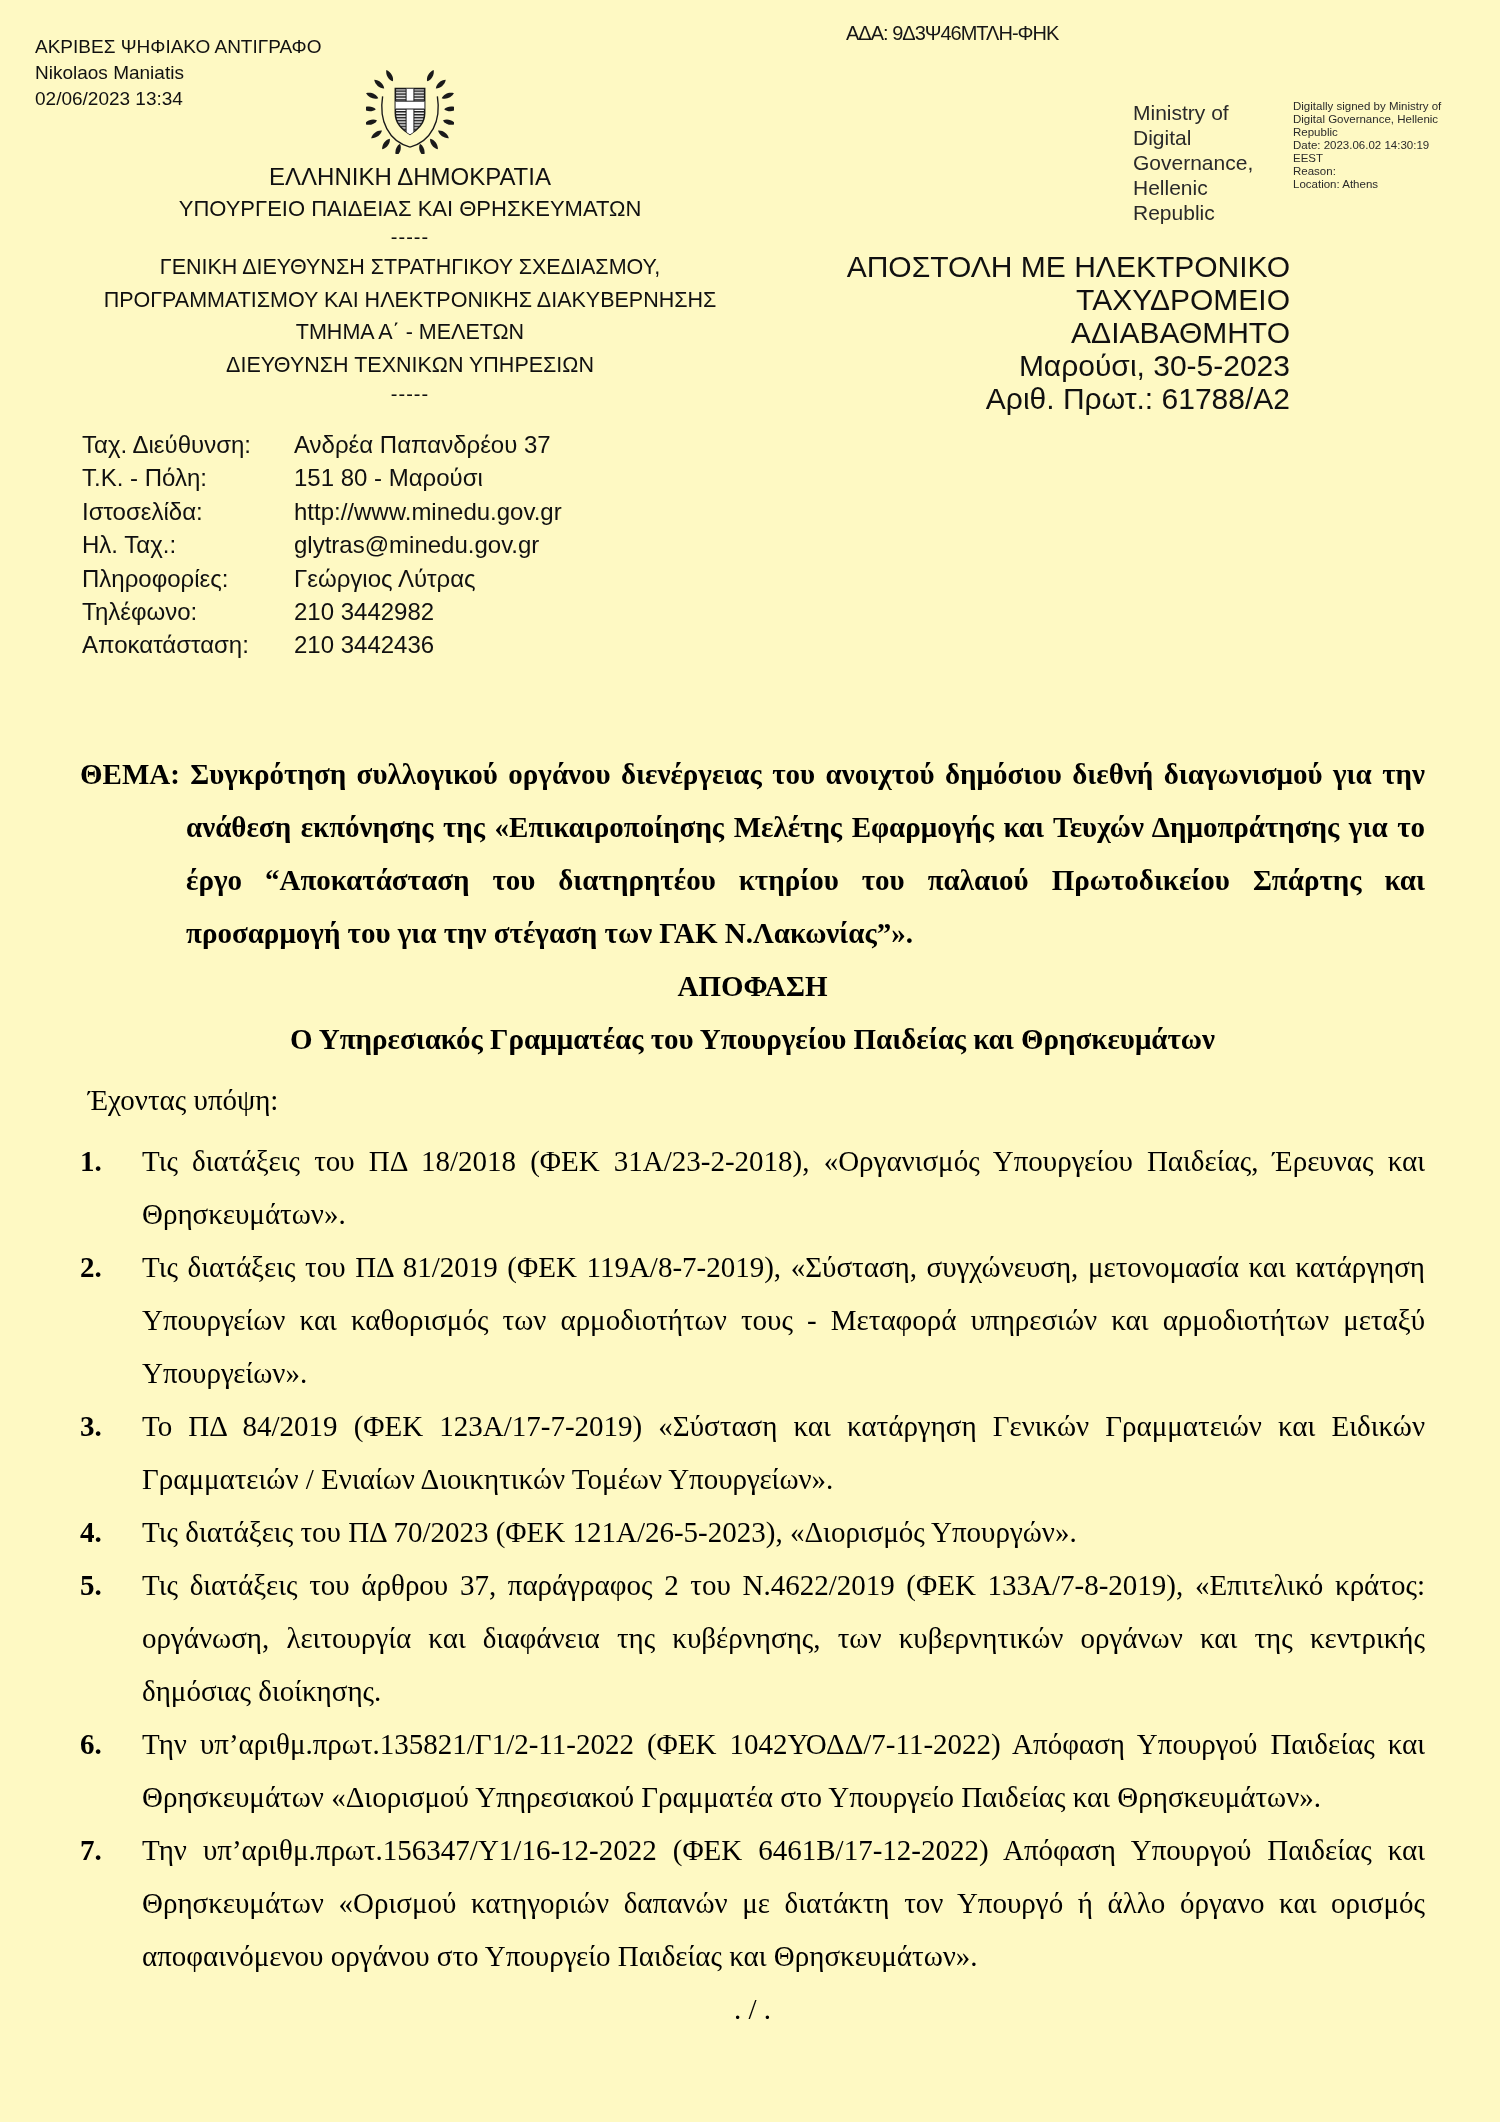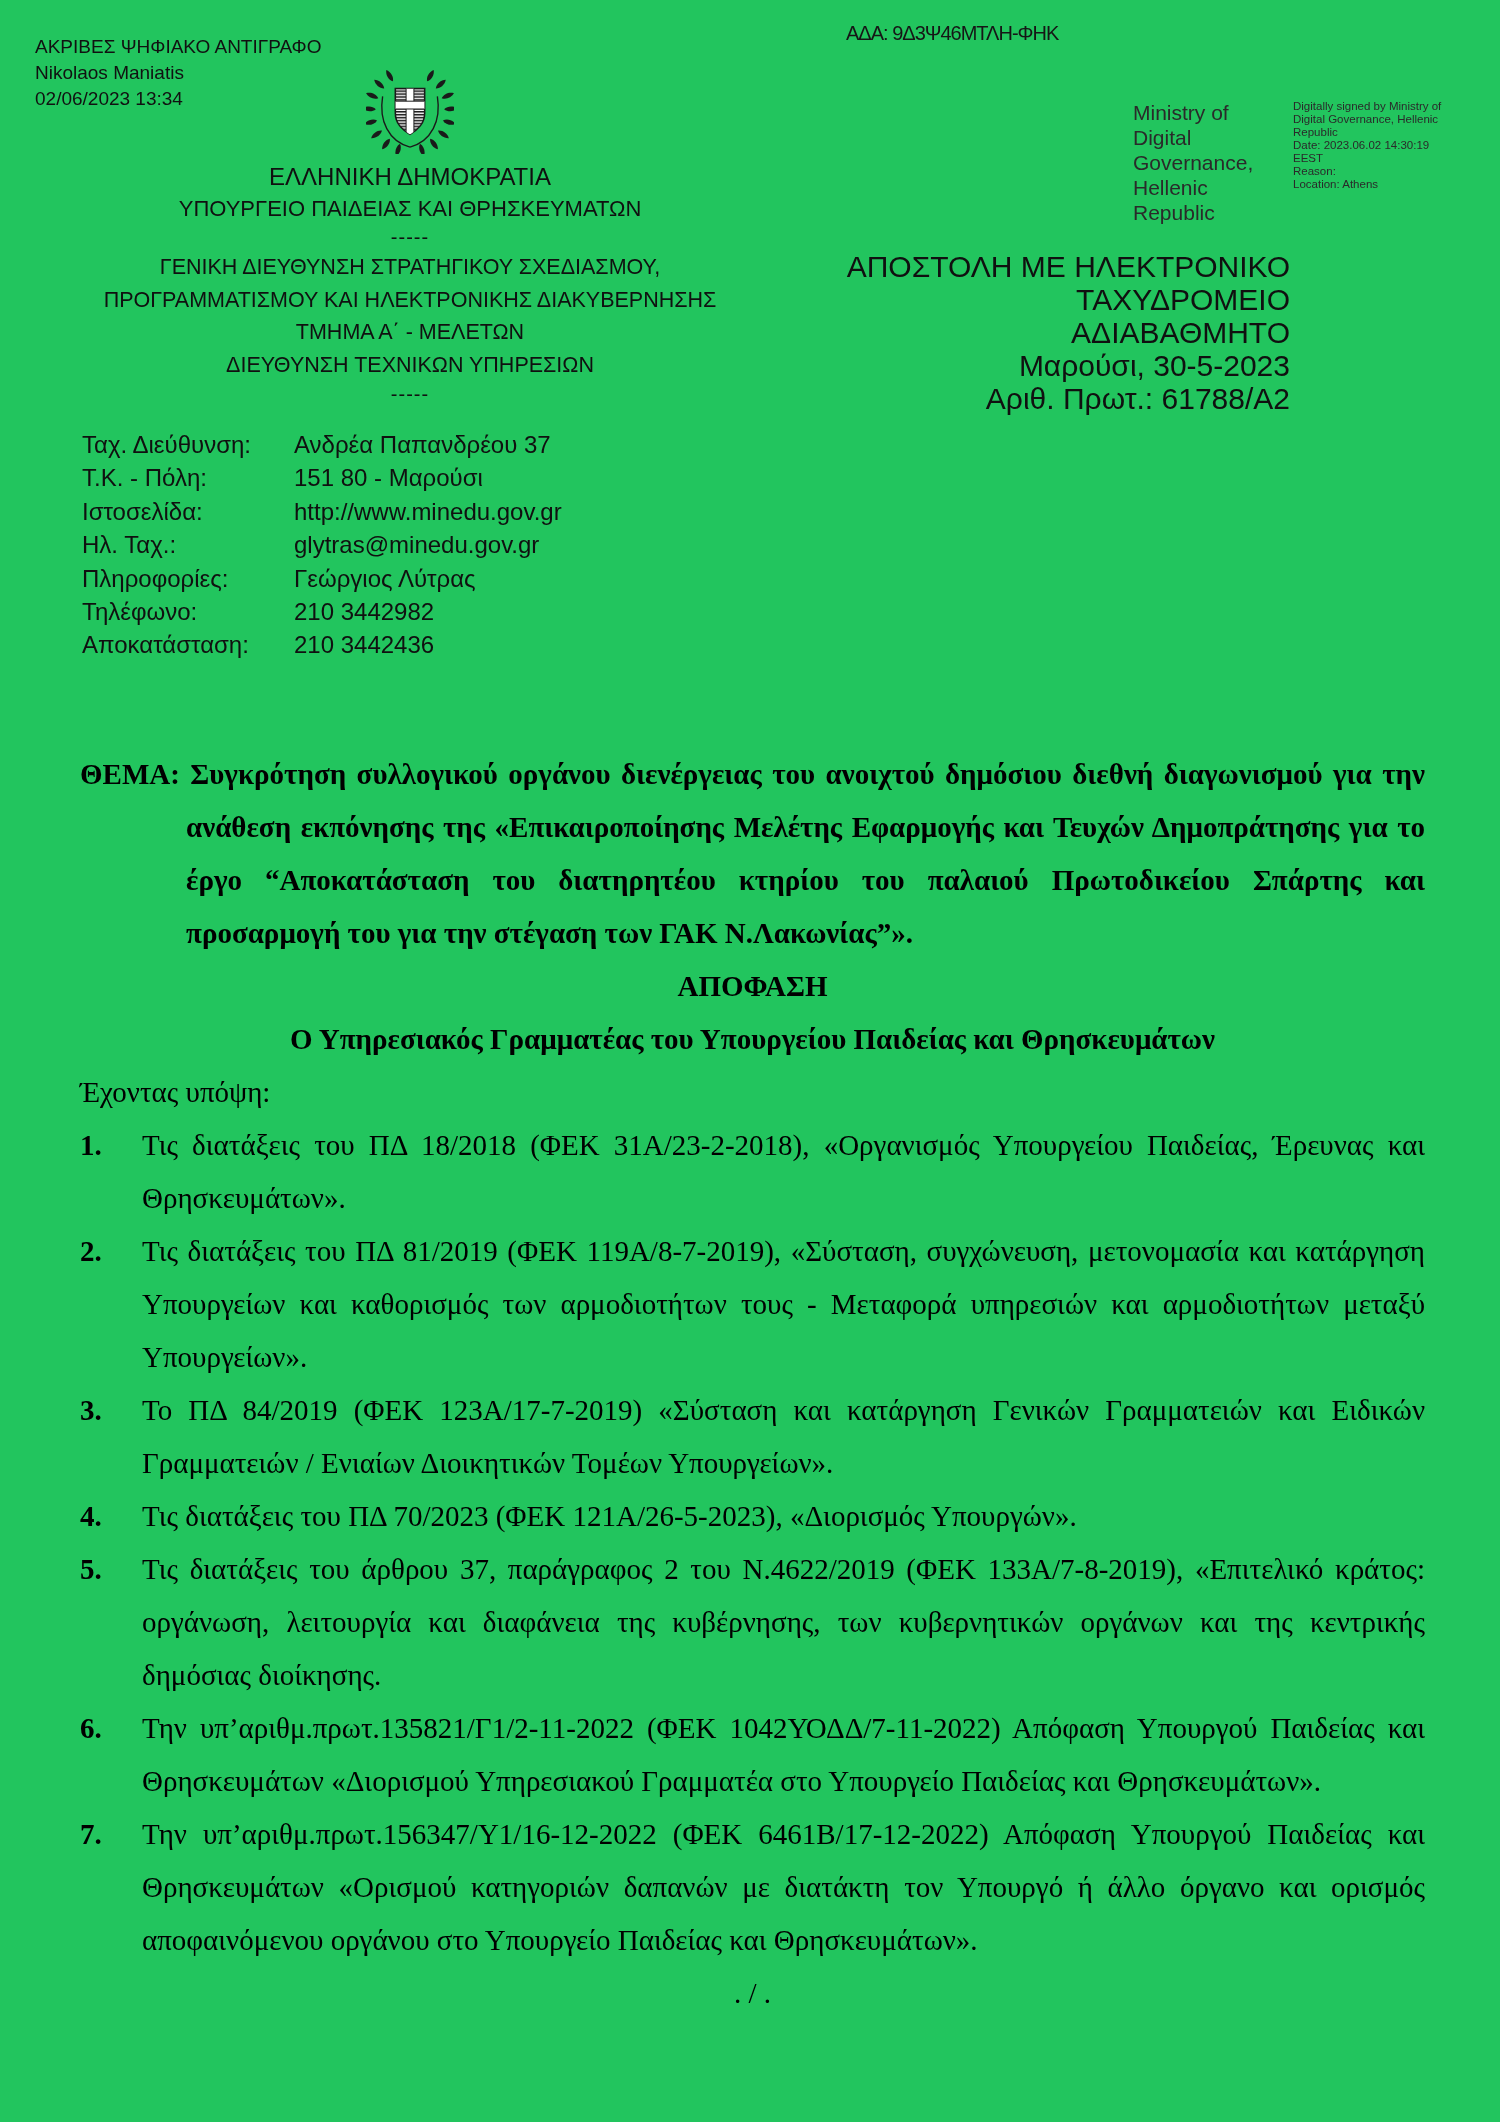--- a/index.html
+++ b/index.html
@@ -1,20 +1,20 @@
 <!DOCTYPE html>
 <html><head>
 <meta charset="utf-8">
 <style>
   html,body { margin:0; padding:0; background:#888; }
   .page {
     position:relative;
     width:1500px; height:2122px;
     margin:0 auto;
-    background:#22c55e;
+    background:#fef9c3;
     color:#000;
     font-family:"Liberation Sans", sans-serif;
     overflow:hidden;
   }
 
   
   .copy-stamp {
     position:absolute; left:35px; top:34px;
     font-size:19px; line-height:26px; color:#111;
   }
@@ -70,21 +70,21 @@
     font-family:"Liberation Serif", serif;
     font-size:29px; line-height:53px; color:#000;
   }
   .subject {
     font-weight:bold; text-align:justify;
     padding-left:106px; text-indent:-106px;
     margin:0;
   }
   .heading    { text-align:center; font-weight:bold; margin:0; }
   .subheading { text-align:center; font-weight:bold; margin:0; }
-  .intro      { margin:0; }
+  .intro      { margin:8px; }
   .list       { margin:0; }
   .list-item  { position:relative; padding-left:62px; text-align:justify; }
   .list-item .num { position:absolute; left:0; top:0; font-weight:bold; }
   .page-footer { text-align:center; margin:0; }
 </style>
 </head>
 <body>
 
 <div class="page">
 

